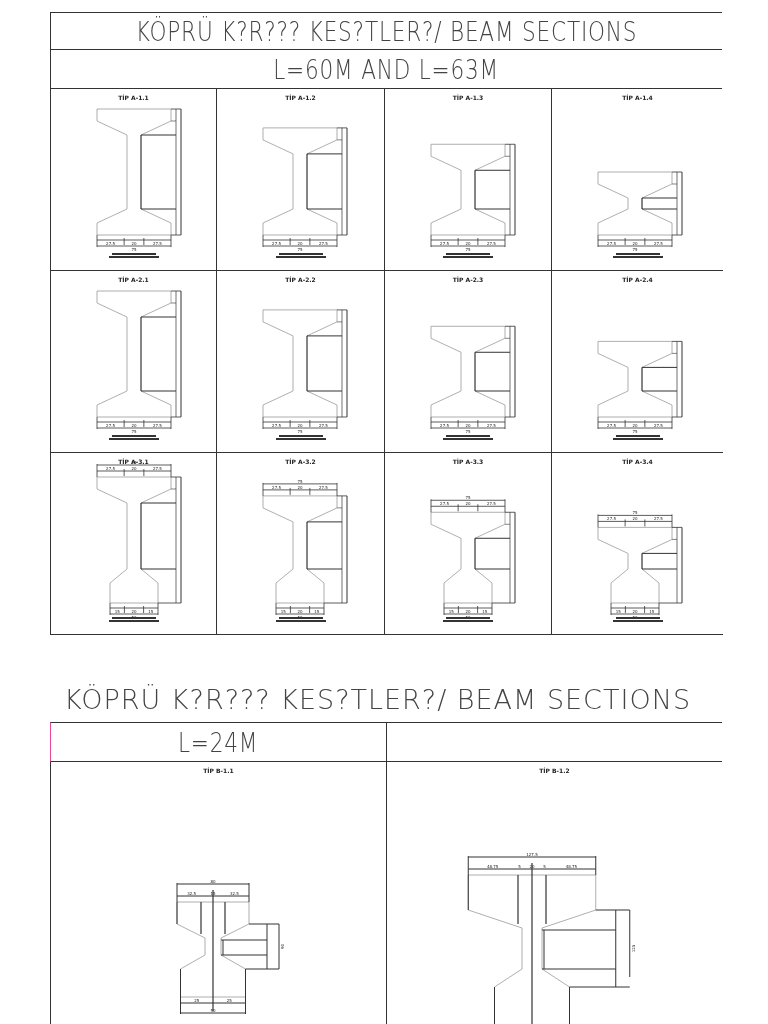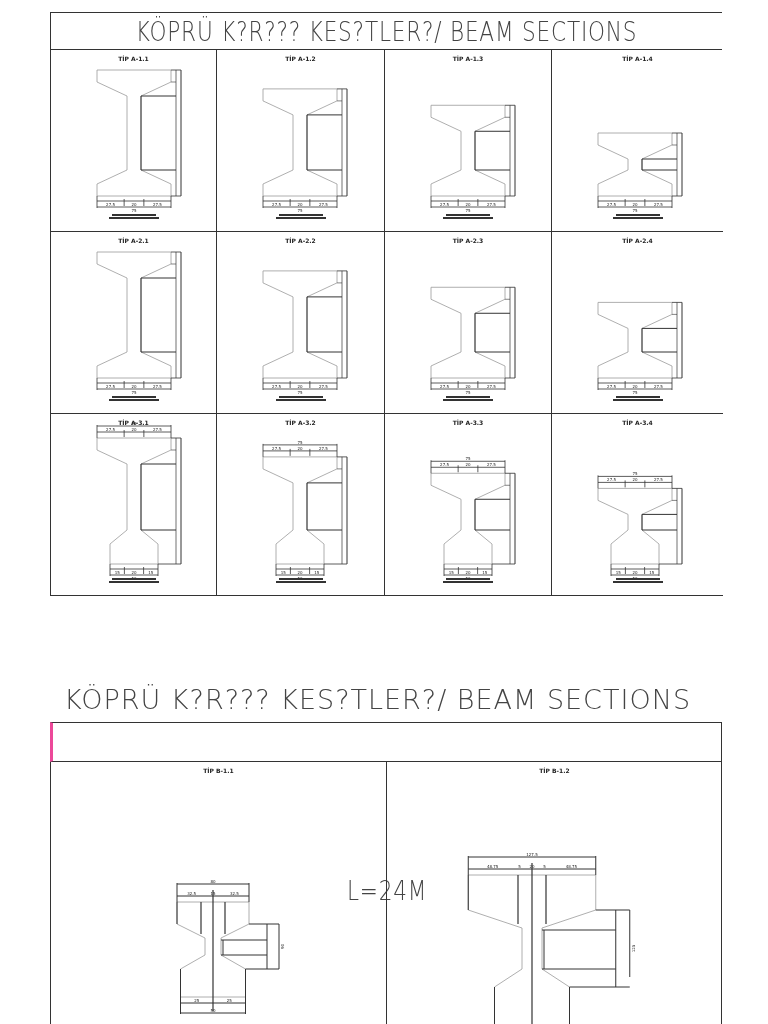--- a/index.html
+++ b/index.html
@@ -11,34 +11,37 @@
   .grid{display:grid;grid-template-columns:166px 168px 167px 171px;border-left:1px solid #333;}
   .cell{height:181px;border-right:1px solid #333;border-bottom:1px solid #333;position:relative;}
   .cell:nth-child(4n){border-right:none;}
   .cell-label{position:absolute;top:5px;left:0;right:0;text-align:center;font-size:6px;font-weight:bold;color:#222;}
   .cell svg{position:absolute;left:0;top:0;}
   .cap{position:absolute;left:0;right:0;text-align:center;}
   .cap span{display:block;margin:1px auto;height:2px;background:#333;}
   .title2{position:absolute;left:64px;top:684px;}
   .title2 .title-text{font-size:27px;transform-origin:left center;}
   .sheet2{position:absolute;left:50px;top:722px;width:672px;}
-  .sub2{display:flex;height:38px;border-top:1px solid #333;border-bottom:1px solid #333;border-left:3px solid #ec4899;flex-direction:column;}
+  .sub2{display:flex;height:38px;border-top:1px solid #333;border-bottom:1px solid #333;border-left:1px solid #ec4899;}
   .sub2 > div{flex:1;display:flex;align-items:center;justify-content:center;}
   .sub2 > div:first-child{border-right:1px solid #333;flex:0 0 335px;}
   .grid2{display:flex;height:270px;border-left:1px solid #333;}
   .cell2{position:relative;}
   .cell2:first-child{flex:0 0 335px;border-right:1px solid #333;}
   .cell2:last-child{flex:1;}
 </style>
 </head>
 <body>
 
 <div class="sheet">
   <div class="title-row">
     <span class="title-text">KÖPRÜ K?R??? KES?TLER?/ BEAM SECTIONS</span>
+  </div>
+  <div class="sub-row">
+    <span class="title-text">L=60M AND L=63M</span>
   </div>
   <div class="grid" id="grid1">
       <div class="cell">
         <div class="cell-label">TİP A-1.1</div>
         <svg width="170" height="181" viewBox="0 0 170 181">
           <polygon points="46,20 120,20 120,32 90,46 90,120 120,134 120,146 46,146 46,134 76,120 76,46 46,32" fill="none" stroke="#9a9a9a" stroke-width="0.8"></polygon>
           <line x1="130" y1="20" x2="130" y2="146" stroke="#333333" stroke-width="1"></line>
           <line x1="125" y1="20" x2="125" y2="146" stroke="#333333" stroke-width="0.7"></line>
           <line x1="120" y1="20" x2="130" y2="20" stroke="#333333" stroke-width="0.8"></line>
           <line x1="120" y1="146" x2="130" y2="146" stroke="#333333" stroke-width="0.8"></line>

